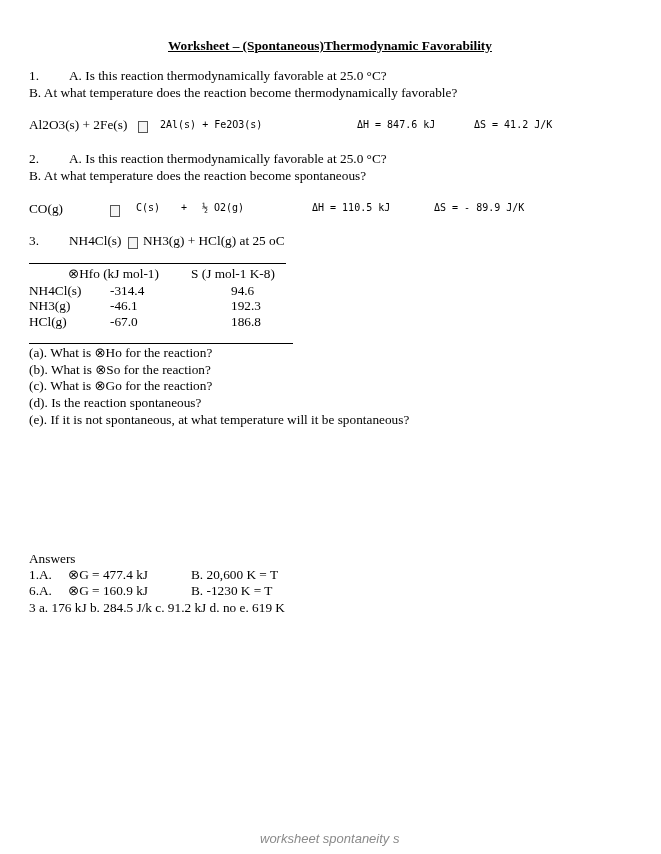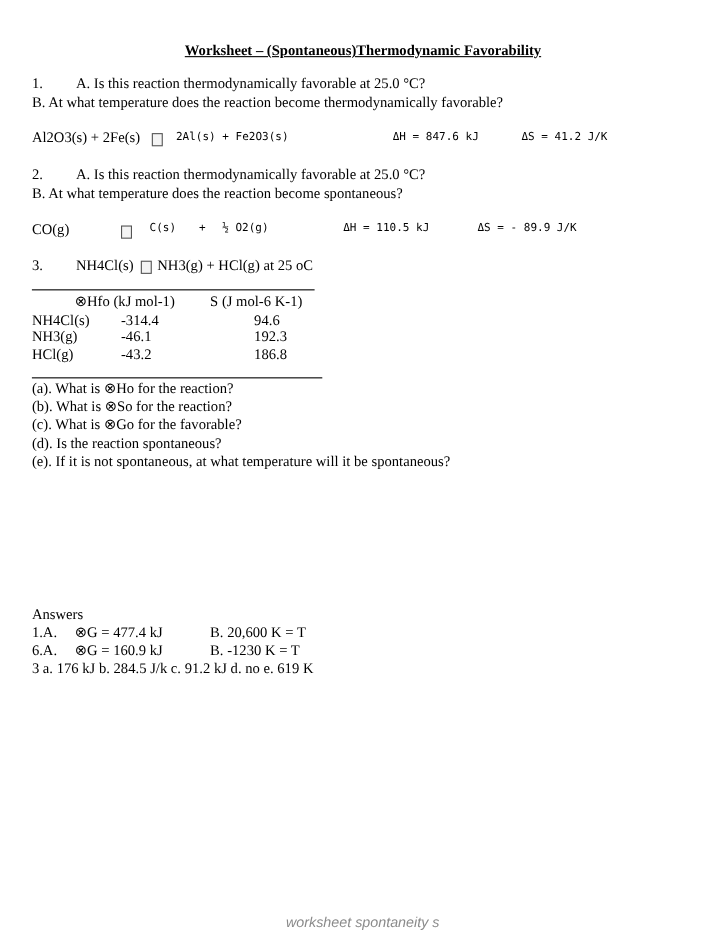--- a/index.html
+++ b/index.html
@@ -42,45 +42,45 @@
 
   <div class="abs" style="left:29px; top:233px;">3.</div>
   <div class="abs" style="left:69px; top:233px;">NH4Cl(s)</div>
   <span class="abs box" style="left:128px; top:237px;"></span>
   <div class="abs" style="left:143px; top:233px;text-align:right;">NH3(g) + HCl(g)   at 25 oC</div>
 
   <div class="hr" style="left:29px; top:263px; width:257px;"></div>
 
   <div>
     <div class="abs" style="left:68px; top:266px;">⊗Hfo (kJ mol-1)</div>
-    <div class="abs" style="left:191px; top:266px;">S  (J mol-6 K-1)</div>
+    <div class="abs" style="left:191px; top:266px;">S  (J mol-1 K-8)</div>
 
     <div>
       <div class="abs" style="left:29px; top:283px;">NH4Cl(s)</div>
       <div class="abs" style="left:110px; top:283px;">-314.4</div>
       <div class="abs" style="left:231px; top:283px;">94.6</div>
     </div>
     <div>
       <div class="abs" style="left:29px; top:298px;">NH3(g)</div>
       <div class="abs" style="left:110px; top:298px;">-46.1</div>
       <div class="abs" style="left:231px; top:298px;">192.3</div>
     </div>
     <div>
       <div class="abs" style="left:29px; top:314px;">HCl(g)</div>
-      <div class="abs" style="left:110px; top:314px;">-43.2</div>
+      <div class="abs" style="left:110px; top:314px;">-67.0</div>
       <div class="abs" style="left:231px; top:314px;">186.8</div>
     </div>
   </div>
 
   <div class="hr" style="left:29px; top:343px; width:264px;"></div>
 
   <div>
     <div class="abs" style="left:29px; top:345px;">(a).  What is ⊗Ho for the reaction?</div>
     <div class="abs" style="left:29px; top:362px;">(b).  What is ⊗So for the reaction?</div>
-    <div class="abs" style="left:29px; top:378px;">(c).  What is ⊗Go for the favorable?</div>
+    <div class="abs" style="left:29px; top:378px;">(c).  What is ⊗Go for the reaction?</div>
     <div class="abs" style="left:29px; top:395px;">(d).  Is the reaction spontaneous?</div>
     <div class="abs" style="left:29px; top:412px;">(e).  If it is not spontaneous, at what temperature will it be spontaneous?</div>
   </div>
 
   <div>
     <div class="abs" style="left:29px; top:551px;">Answers</div>
     <div class="abs" style="left:29px; top:567px;">1.A.</div>
     <div class="abs" style="left:68px; top:567px;">⊗G = 477.4 kJ</div>
     <div class="abs" style="left:191px; top:567px;">B.  20,600 K = T</div>
     <div class="abs" style="left:29px; top:583px;">6.A.</div>

